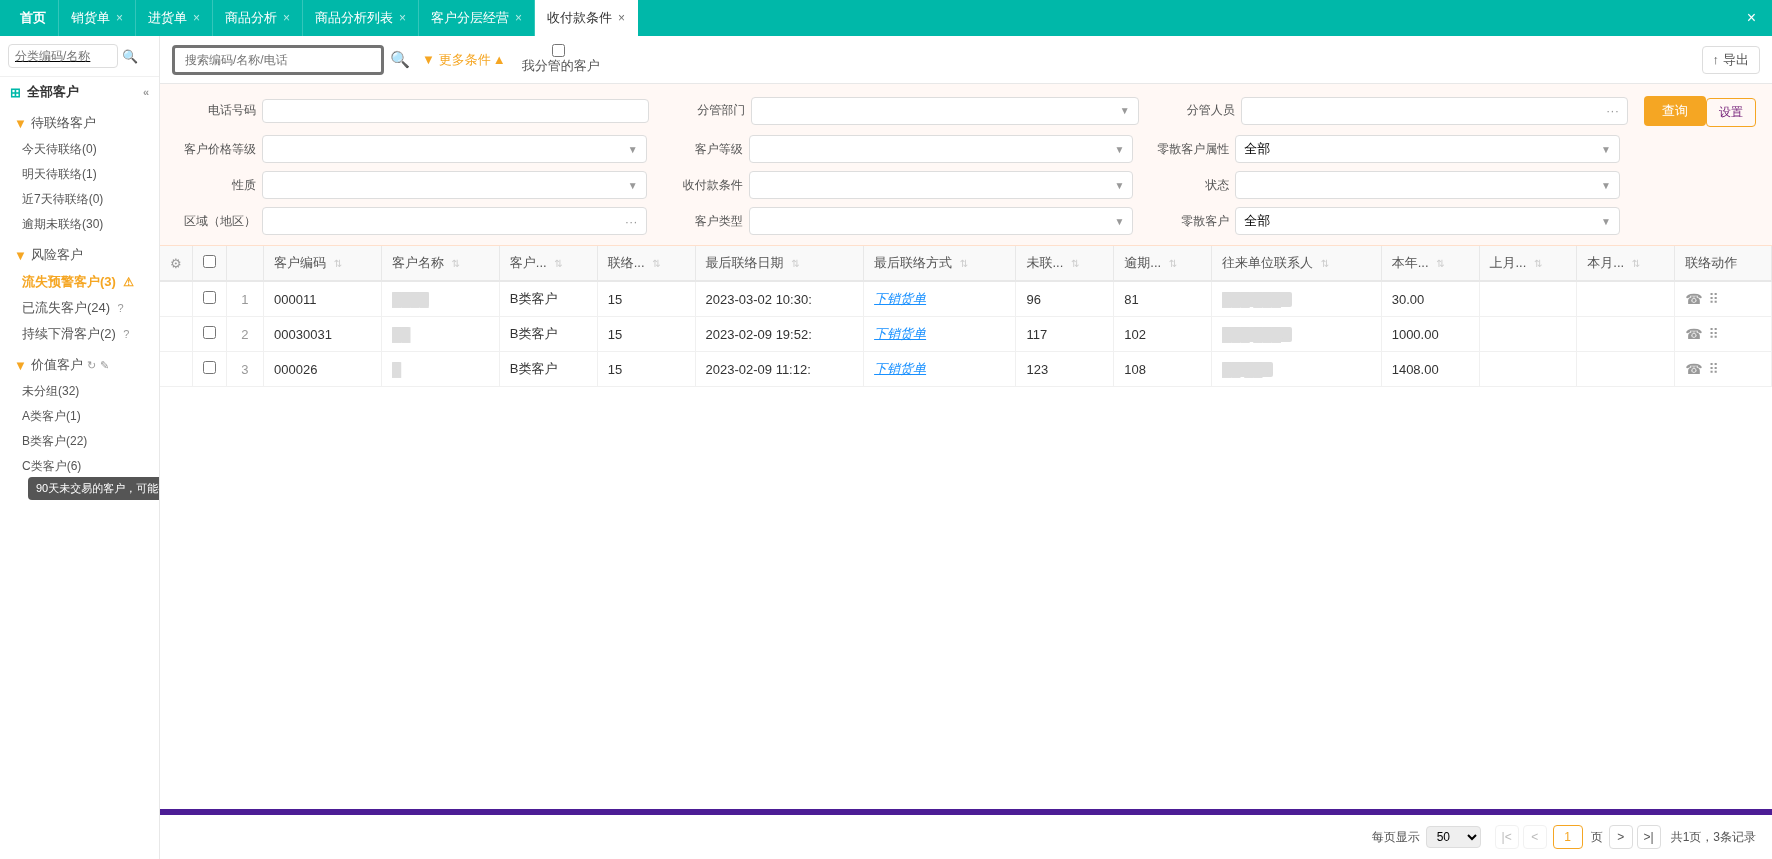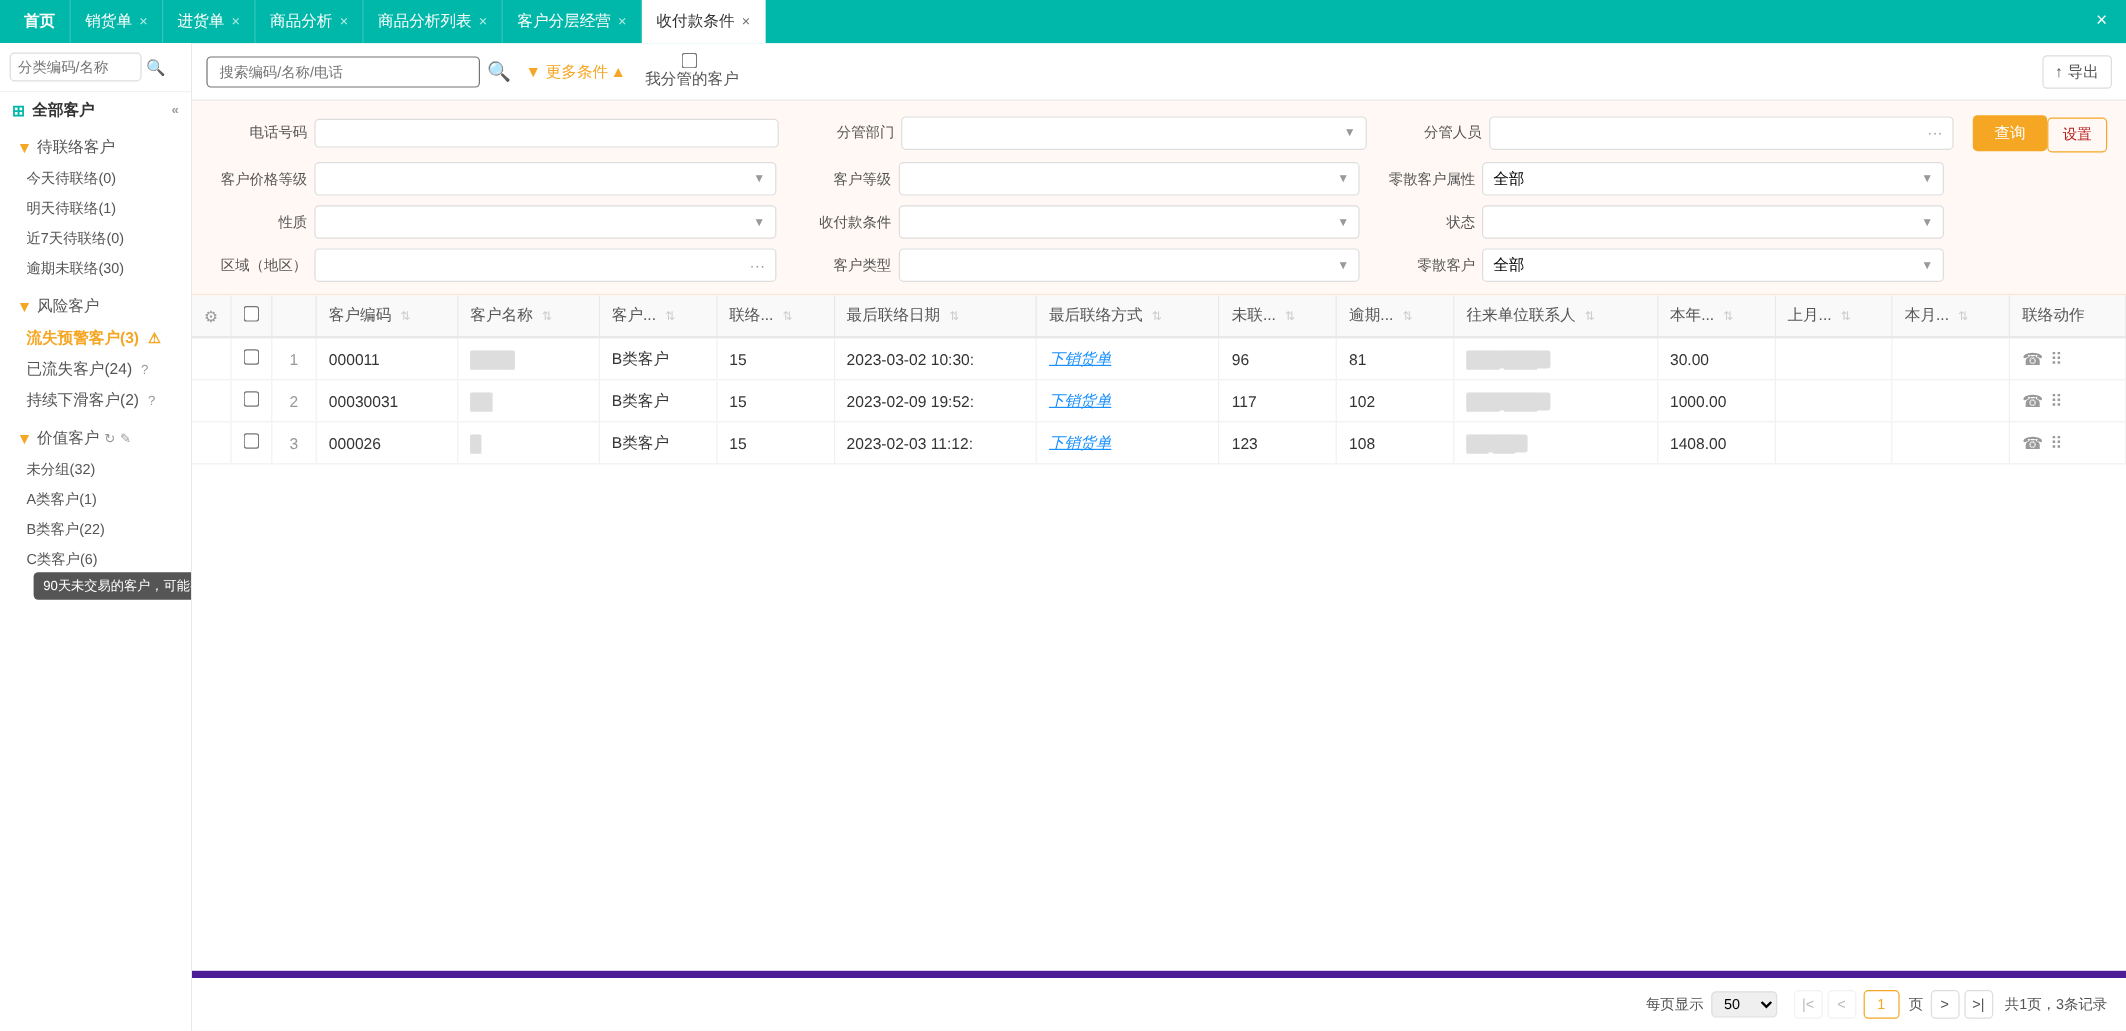--- a/index.html
+++ b/index.html
@@ -39,21 +39,21 @@
       width: 160px; background: #fff;
       border-right: 1px solid #e8e8e8;
       overflow-y: auto; flex-shrink: 0;
     }
     .sidebar-search {
       display: flex; align-items: center;
       padding: 8px; border-bottom: 1px solid #f0f0f0;
     }
     .sidebar-search input {
       border: 1px solid #ddd; border-radius: 4px;
-      padding: 4px 6px; width: 110px; font-size: 12px; outline: none;
+      padding: 4px 6px; width: 110px; font-size: 12px; outline: none; text-decoration: underline;
     }
     .sidebar-search .search-icon { margin-left: 4px; color: #999; cursor: pointer; }
     .sidebar-group-title {
       display: flex; align-items: center;
       padding: 6px 10px; font-weight: bold; font-size: 13px;
       color: #333; cursor: pointer;
     }
     .sidebar-group-title .grid-icon { margin-right: 6px; color: #00b8a9; }
     .sidebar-group-title .collapse-icon { margin-left: auto; color: #999; font-size: 11px; }
 
@@ -88,22 +88,22 @@
       overflow: hidden;
     }
 
     
     .filter-bar {
       display: flex; align-items: center;
       padding: 8px 12px; background: #fff;
       border-bottom: 1px solid #e8e8e8; flex-shrink: 0;
     }
     .filter-search-input {
-      border: 1px solid #737373; border-radius: 4px;
-      padding: 5px 10px; width: 228px; font-size: 12px; outline: none;
+      border: 3px solid #737373; border-radius: 4px;
+      padding: 5px 10px; width: 212px; font-size: 12px; outline: none;
     }
     .filter-search-btn {
       margin-left: 6px; background: none; border: none; cursor: pointer;
       color: #f5a623; font-size: 16px;
     }
     .more-conditions-btn {
       margin-left: 12px; display: flex; align-items: center;
       color: #f5a623; cursor: pointer; font-size: 12px; border: none; background: none;
     }
     .more-conditions-btn .icon { margin-right: 4px; }
@@ -146,21 +146,21 @@
     }
     .filter-select .arrow-down { color: #999; font-size: 10px; }
     .action-btns {
       display: flex; align-items: center; margin-left: auto;
     }
     .btn-query {
       background: #f5a623; color: #fff; border: none;
       border-radius: 4px; padding: 6px 18px; cursor: pointer; font-size: 13px;
     }
     .btn-setting {
-      background: none; color: #b91c1c; border: 1px solid #f5a623;
+      background: none; color: #701a75; border: 1px solid #f5a623;
       border-radius: 4px; padding: 5px 12px; cursor: pointer; font-size: 12px; margin-top: 4px;
     }
 
     
     .table-area {
       flex: 1; overflow: auto; background: #fff;
     }
     table {
       width: 100%; border-collapse: collapse; font-size: 12px;
     }
@@ -553,21 +553,21 @@
           <tr>
             <td class="settings-cell"></td>
             <td class="checkbox-cell"><input type="checkbox" style=""></td>
             <td class="row-num">3</td>
             <td>000026</td>
             <td>
               <span style="background:#ddd; color:#ddd; border-radius:2px;">█</span>
             </td>
             <td>B类客户</td>
             <td>15</td>
-            <td>2023-02-03 11:12:</td>
+            <td>2023-02-09 11:12:</td>
             <td><span class="link-text">下销货单</span></td>
             <td>123</td>
             <td>108</td>
             <td>
               <span style="background:#ddd; color:#ddd; border-radius:2px;">██ ██...</span>
             </td>
             <td>1408.00</td>
             <td></td>
             <td></td>
             <td>

